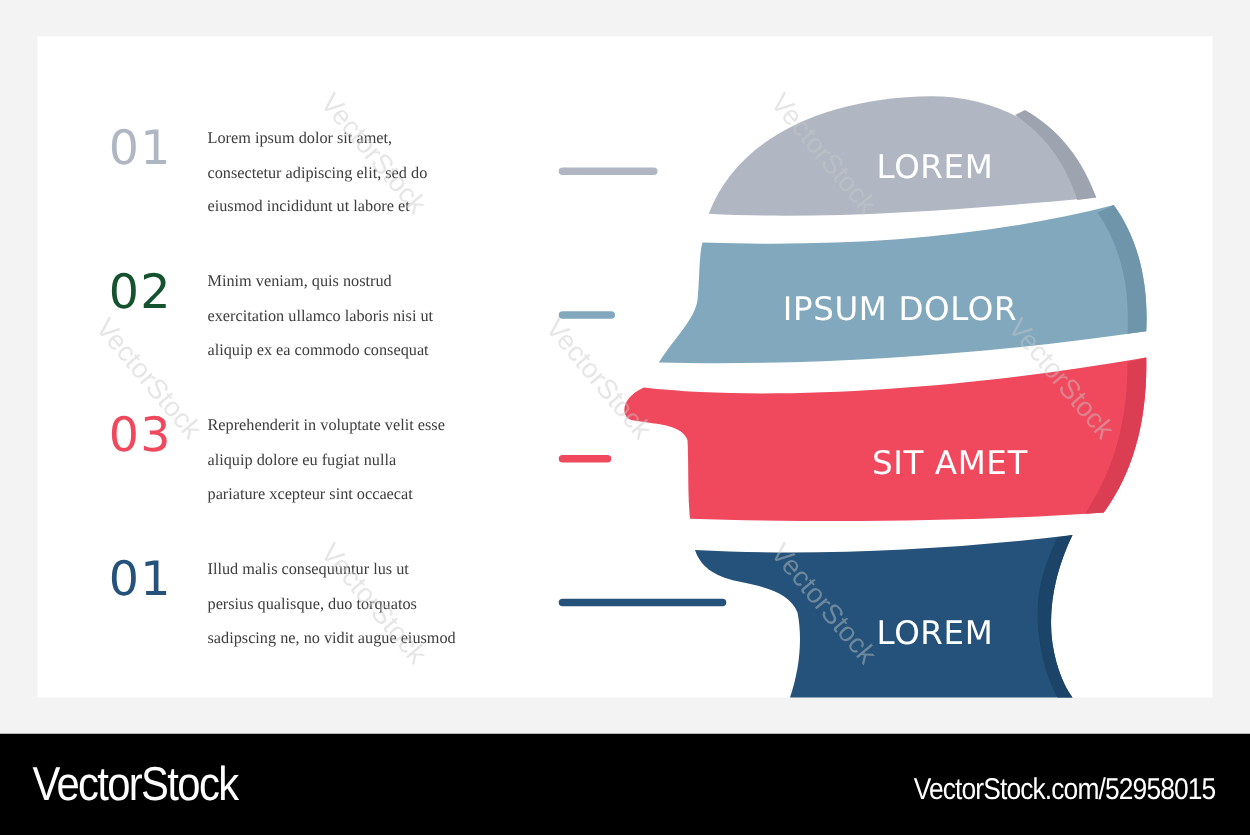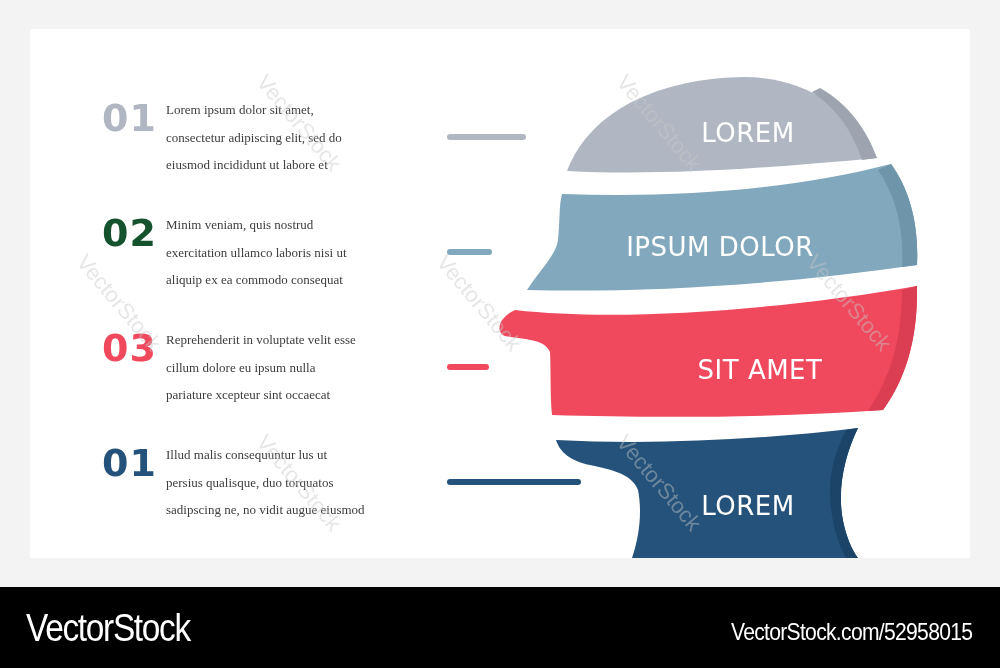--- a/index.html
+++ b/index.html
@@ -1,19 +1,19 @@
 <!DOCTYPE html>
 <html><head>
 <meta charset="utf-8">
 <style>
   html, body { margin:0; padding:0; }
   body { width:1000px; height:668px; background:#f3f3f3; position:relative; overflow:hidden; font-family:"DejaVu Sans", sans-serif; }
   .card { position:absolute; left:30px; top:29px; width:940px; height:529px; background:#ffffff; }
   .item { position:absolute; left:87px; width:360px; }
-  .num { position:absolute; left:0; top:0; font-family:"DejaVu Sans", sans-serif; font-weight:bold; font-size:38px; line-height:40px; letter-spacing:1px;margin-left:15px; }
+  .num { position:absolute; left:0; top:0; font-family:"DejaVu Sans", sans-serif; font-weight:normal; font-size:38px; line-height:40px; letter-spacing:1px; }
   .txt { position:absolute; left:79px; top:-2px; width:280px; font-family:Liberation Serif, serif; font-size:13px; line-height:27.5px; color:#3d3d3d; white-space:pre-line; }
   svg.diagram { position:absolute; left:0; top:0; }
   .footer { position:absolute; left:0; top:587px; width:1000px; height:81px; background:#000000; }
   .brand { position:absolute; left:26px; top:20px; color:#fff; font-family:"Liberation Sans", sans-serif; font-size:38px; letter-spacing:-1.5px; transform:scaleX(0.88); transform-origin:left; }
   .ref { position:absolute; right:28px; top:31px; color:#fff; font-family:"Liberation Sans", sans-serif; font-size:24px; letter-spacing:-0.8px; transform:scaleX(0.88); transform-origin:right; }
   .band-label { font-family:"DejaVu Sans", sans-serif; font-size:26px; fill:#ffffff; letter-spacing:0.5px; }
   .wm { position:absolute; color:rgba(200,200,200,0.45); font-family:"Liberation Sans", sans-serif; font-size:22px; transform:rotate(50deg); pointer-events:none; }
 </style>
 </head>
 <body>
@@ -28,21 +28,21 @@
 </div>
 <div class="item" style="top:213px;">
   <div class="num" style="color:#14532d;">02</div>
   <div class="txt">Minim veniam, quis nostrud
 exercitation ullamco laboris nisi ut
 aliquip ex ea commodo consequat</div>
 </div>
 <div class="item" style="top:328px;">
   <div class="num" style="color:#f0495e;text-align:right;">03</div>
   <div class="txt">Reprehenderit in voluptate velit esse
-cillum dolore eu ipsum nulla
+aliquip dolore eu fugiat nulla
 pariature xcepteur sint occaecat</div>
 </div>
 <div class="item" style="top:443px;">
   <div class="num" style="color:#24527a;">01</div>
   <div class="txt">Illud malis consequuntur lus ut
 persius qualisque, duo torquatos
 sadipscing ne, no vidit augue eiusmod</div>
 </div>
 
 <svg class="diagram" width="1000" height="668" viewBox="0 0 1000 668">

